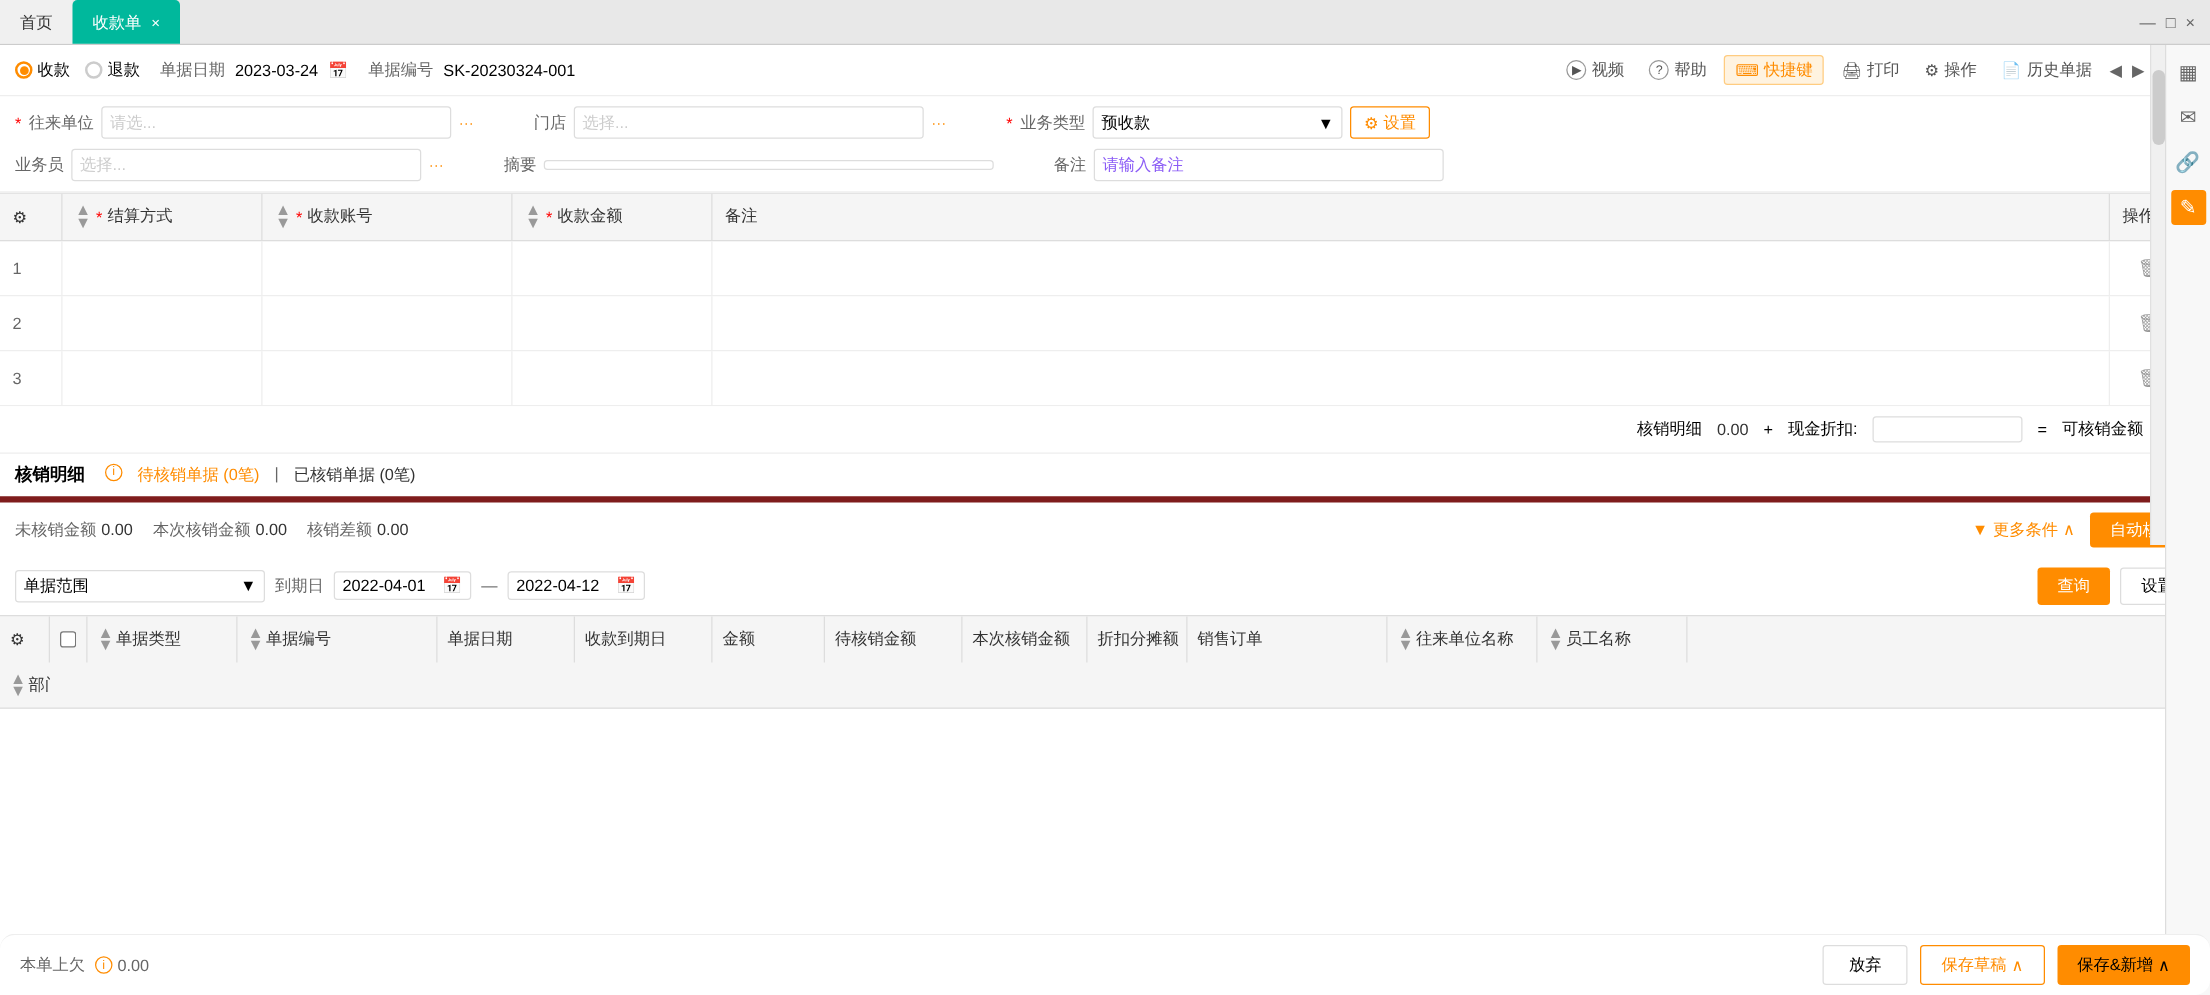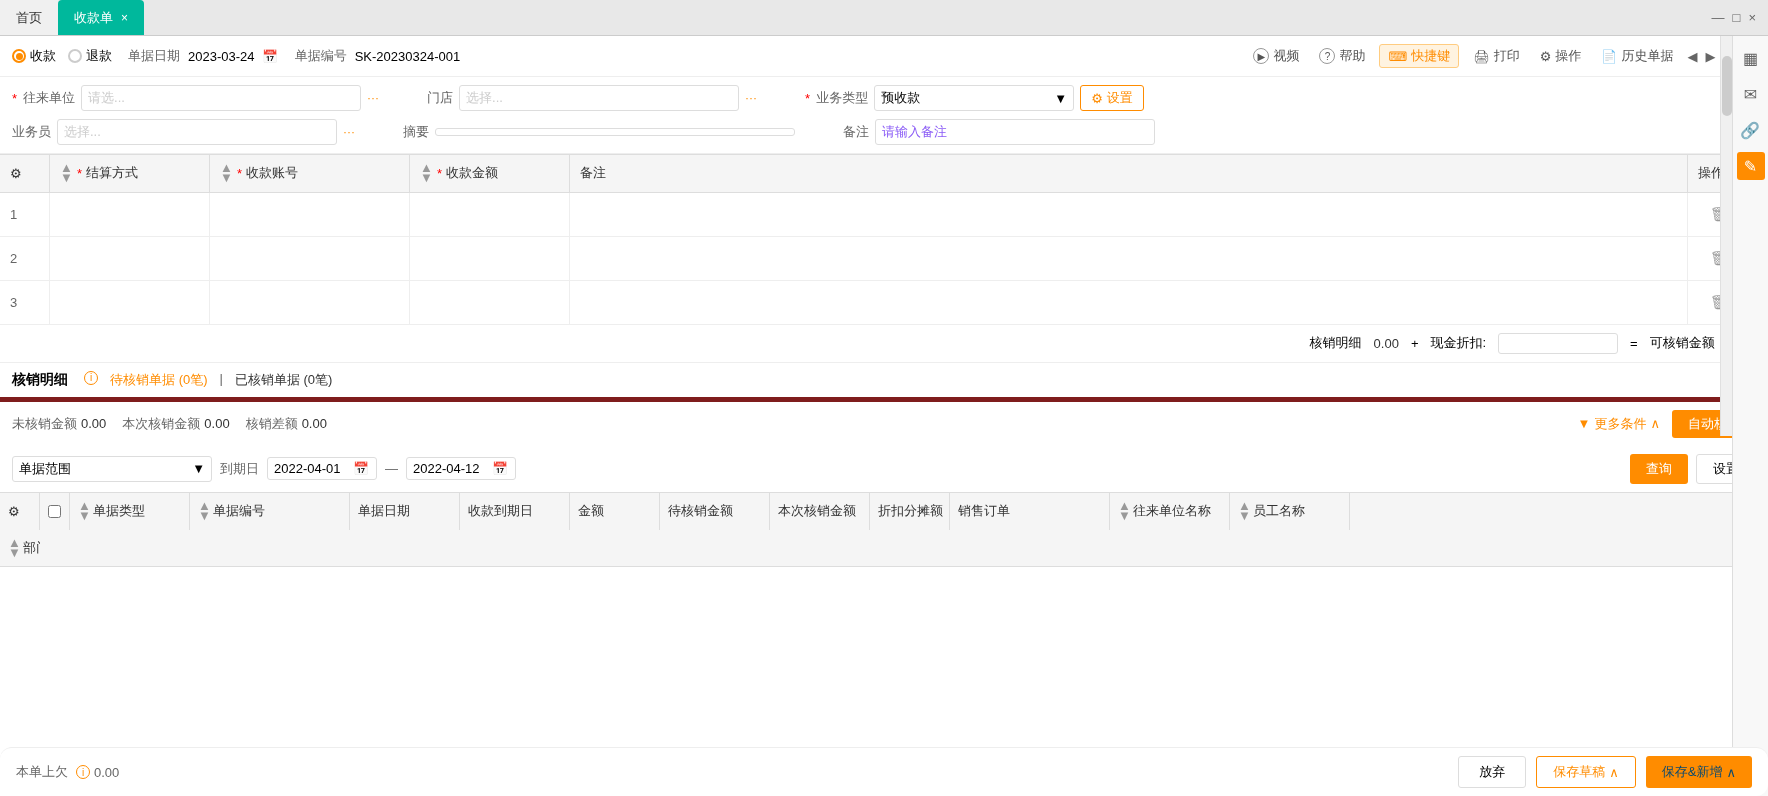--- a/index.html
+++ b/index.html
@@ -161,21 +161,21 @@
     .bottom-actions { display: flex; gap: 10px; }
     .btn-discard {
       border: 1px solid #ddd; background: #fff; border-radius: 3px;
       padding: 6px 20px; cursor: pointer; font-size: 13px;
     }
     .btn-draft {
       border: 1px solid #ff8c00; background: #fff; color: #ff8c00; border-radius: 3px;
       padding: 6px 16px; cursor: pointer; font-size: 13px; display: flex; align-items: center; gap: 4px;
     }
     .btn-save {
-      background: #ff8c00; color: #0c4a6e; border: none; border-radius: 3px;
+      background: #ff8c00; color: #000000; border: none; border-radius: 3px;
       padding: 6px 16px; cursor: pointer; font-size: 13px; display: flex; align-items: center; gap: 4px; text-align: center;
     }
 
     
     .right-sidebar {
       position: absolute; right: 0; top: 36px; width: 36px; height: calc(796px - 36px);
       background: #f8f8f8; border-left: 1px solid #ddd; display: flex; flex-direction: column;
       align-items: center; padding-top: 8px; gap: 8px; z-index: 5;
     }
     .sidebar-icon {

